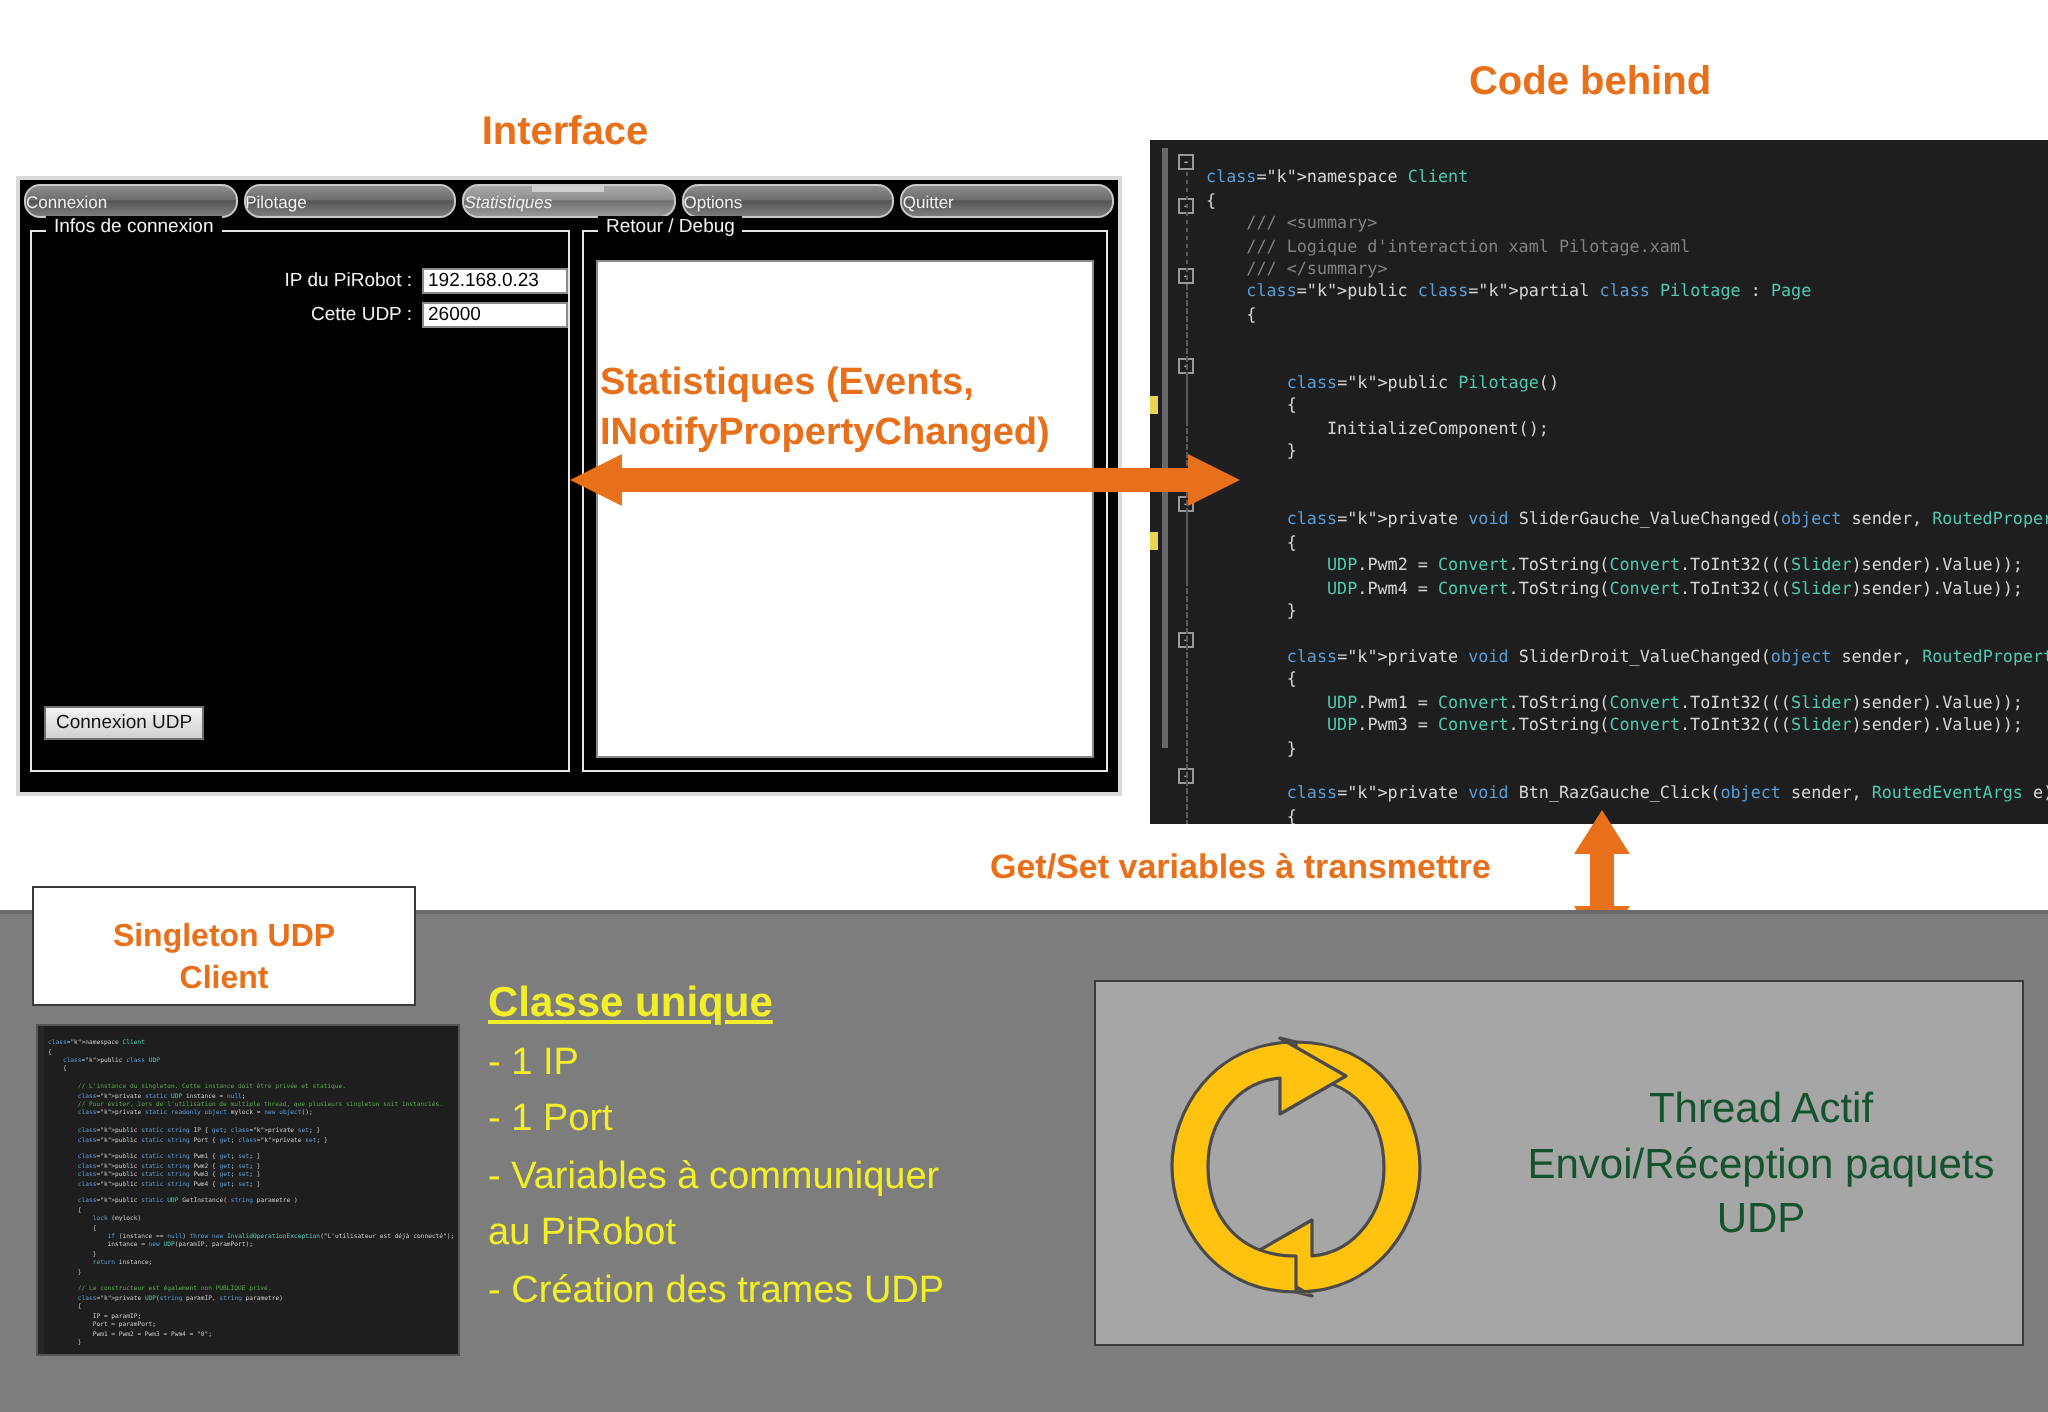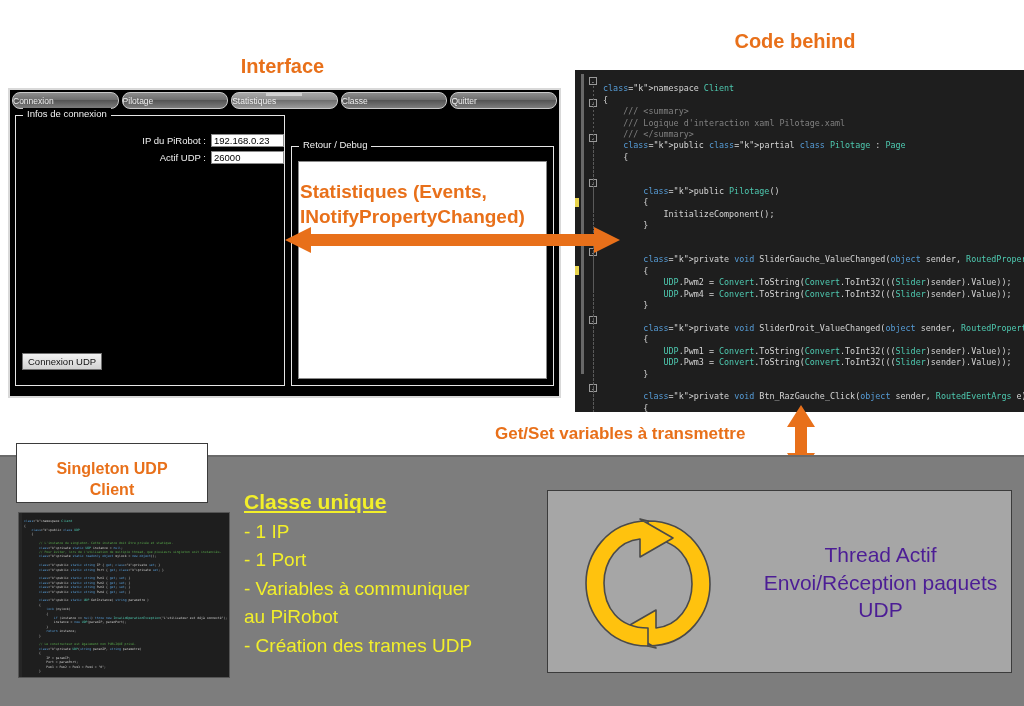--- a/index.html
+++ b/index.html
@@ -48,36 +48,37 @@
   #tabbar{display:flex;gap:3px;padding:2px 2px 0 2px;background:#000;}
   .tab{
     flex:1;height:17px;line-height:17px;
     font-size:8.5px;color:#f0f0f0;
     background:linear-gradient(to bottom,#8c8c8c 0%,#6e6e6e 45%,#555 50%,#7d7d7d 100%);
     border:1px solid #c9c9c9;border-radius:8px;
     box-sizing:border-box;position:relative;overflow:hidden;
   }
   .tab.active{
     background:linear-gradient(to bottom,#a8a8a8 0%,#8f8f8f 45%,#6f6f6f 50%,#9a9a9a 100%);
+    font-style:italic;
   }
   .tab.active:before{
     content:"";position:absolute;left:50%;top:0;transform:translateX(-50%);
     width:36px;height:3px;background:#cfcfcf;
   }
   #panes{display:flex;gap:6px;padding:6px 5px 5px 5px;height:282px;box-sizing:border-box;}
   .groupbox{
     position:relative;border:1px solid #e6e6e6;box-sizing:border-box;
     background:#000;
   }
   .gb-title{
     position:absolute;left:7px;top:-8px;background:#000;padding:0 4px;
     color:#f2f2f2;font-size:9.5px;white-space:nowrap;
   }
   #gb-infos{width:270px;}
-  #gb-debug{flex:1;margin-top:31px;}
+  #gb-debug{flex:1;}
   .field-row{display:flex;align-items:center;margin:0 0 4px 0;justify-content:flex-end;}
   #fields{padding:18px 0 0 6px;}
   .field-label{
     width:96px;text-align:right;color:#f2f2f2;font-size:9.5px;
     padding-right:5px;
   }
   .field-input{
     width:73px;height:13px;line-height:13px;background:#fff;color:#000;
     font-size:9.5px;border:1px solid #8a8a8a;padding:0 2px;box-sizing:border-box;
     font-family:"Liberation Sans",sans-serif;
@@ -163,21 +164,21 @@
   #classe-title{font-weight:bold;text-decoration:underline;font-size:21px;}
   #classe-list{white-space:pre-line;}
 
   
   #box-thread{
     position:absolute;left:547px;top:490px;width:463px;height:181px;
     background:#a6a6a6;border:1px solid #3b3b3b;
   }
   #thread-text{
     position:absolute;left:210px;top:50px;width:245px;
-    color:#4c1d95;font-size:21px;line-height:1.32;text-align:center;
+    color:#14532d;font-size:21px;line-height:1.32;text-align:center;
     white-space:pre-line;
   }
   #recycle-icon{position:absolute;left:30px;top:20px;width:140px;height:145px;}
 </style>
 </head>
 <body>
 
 <div class="root">
 
   <div class="heading" id="hd-interface">
@@ -188,34 +189,34 @@
   <div class="heading" id="hd-codebehind">
     <div>Code behind</div>
     <div><em>(Main Thread)</em></div>
   </div>
 
   <div id="app-window">
     <div id="tabbar">
         <div class="tab"><span>Connexion</span></div>
         <div class="tab"><span>Pilotage</span></div>
         <div class="tab active"><span>Statistiques</span></div>
-        <div class="tab"><span>Classe</span></div>
+        <div class="tab"><span>Options</span></div>
         <div class="tab"><span>Quitter</span></div>
       </div>
     <div id="panes">
 
       <div class="groupbox" id="gb-infos">
         <span class="gb-title">Infos de connexion</span>
         <div id="fields">
             <div class="field-row">
               <div class="field-label">IP du PiRobot :</div>
               <input class="field-input" type="text" value="192.168.0.23" style="">
             </div>
             <div class="field-row">
-              <div class="field-label">Actif UDP :</div>
+              <div class="field-label">Cette UDP :</div>
               <input class="field-input" type="text" value="26000" style="">
             </div>
           </div>
         <button id="btn-connexion">Connexion UDP</button>
       </div>
 
       <div class="groupbox" id="gb-debug">
         <span class="gb-title">Retour / Debug</span>
         <div id="debug-area"></div>
       </div>

